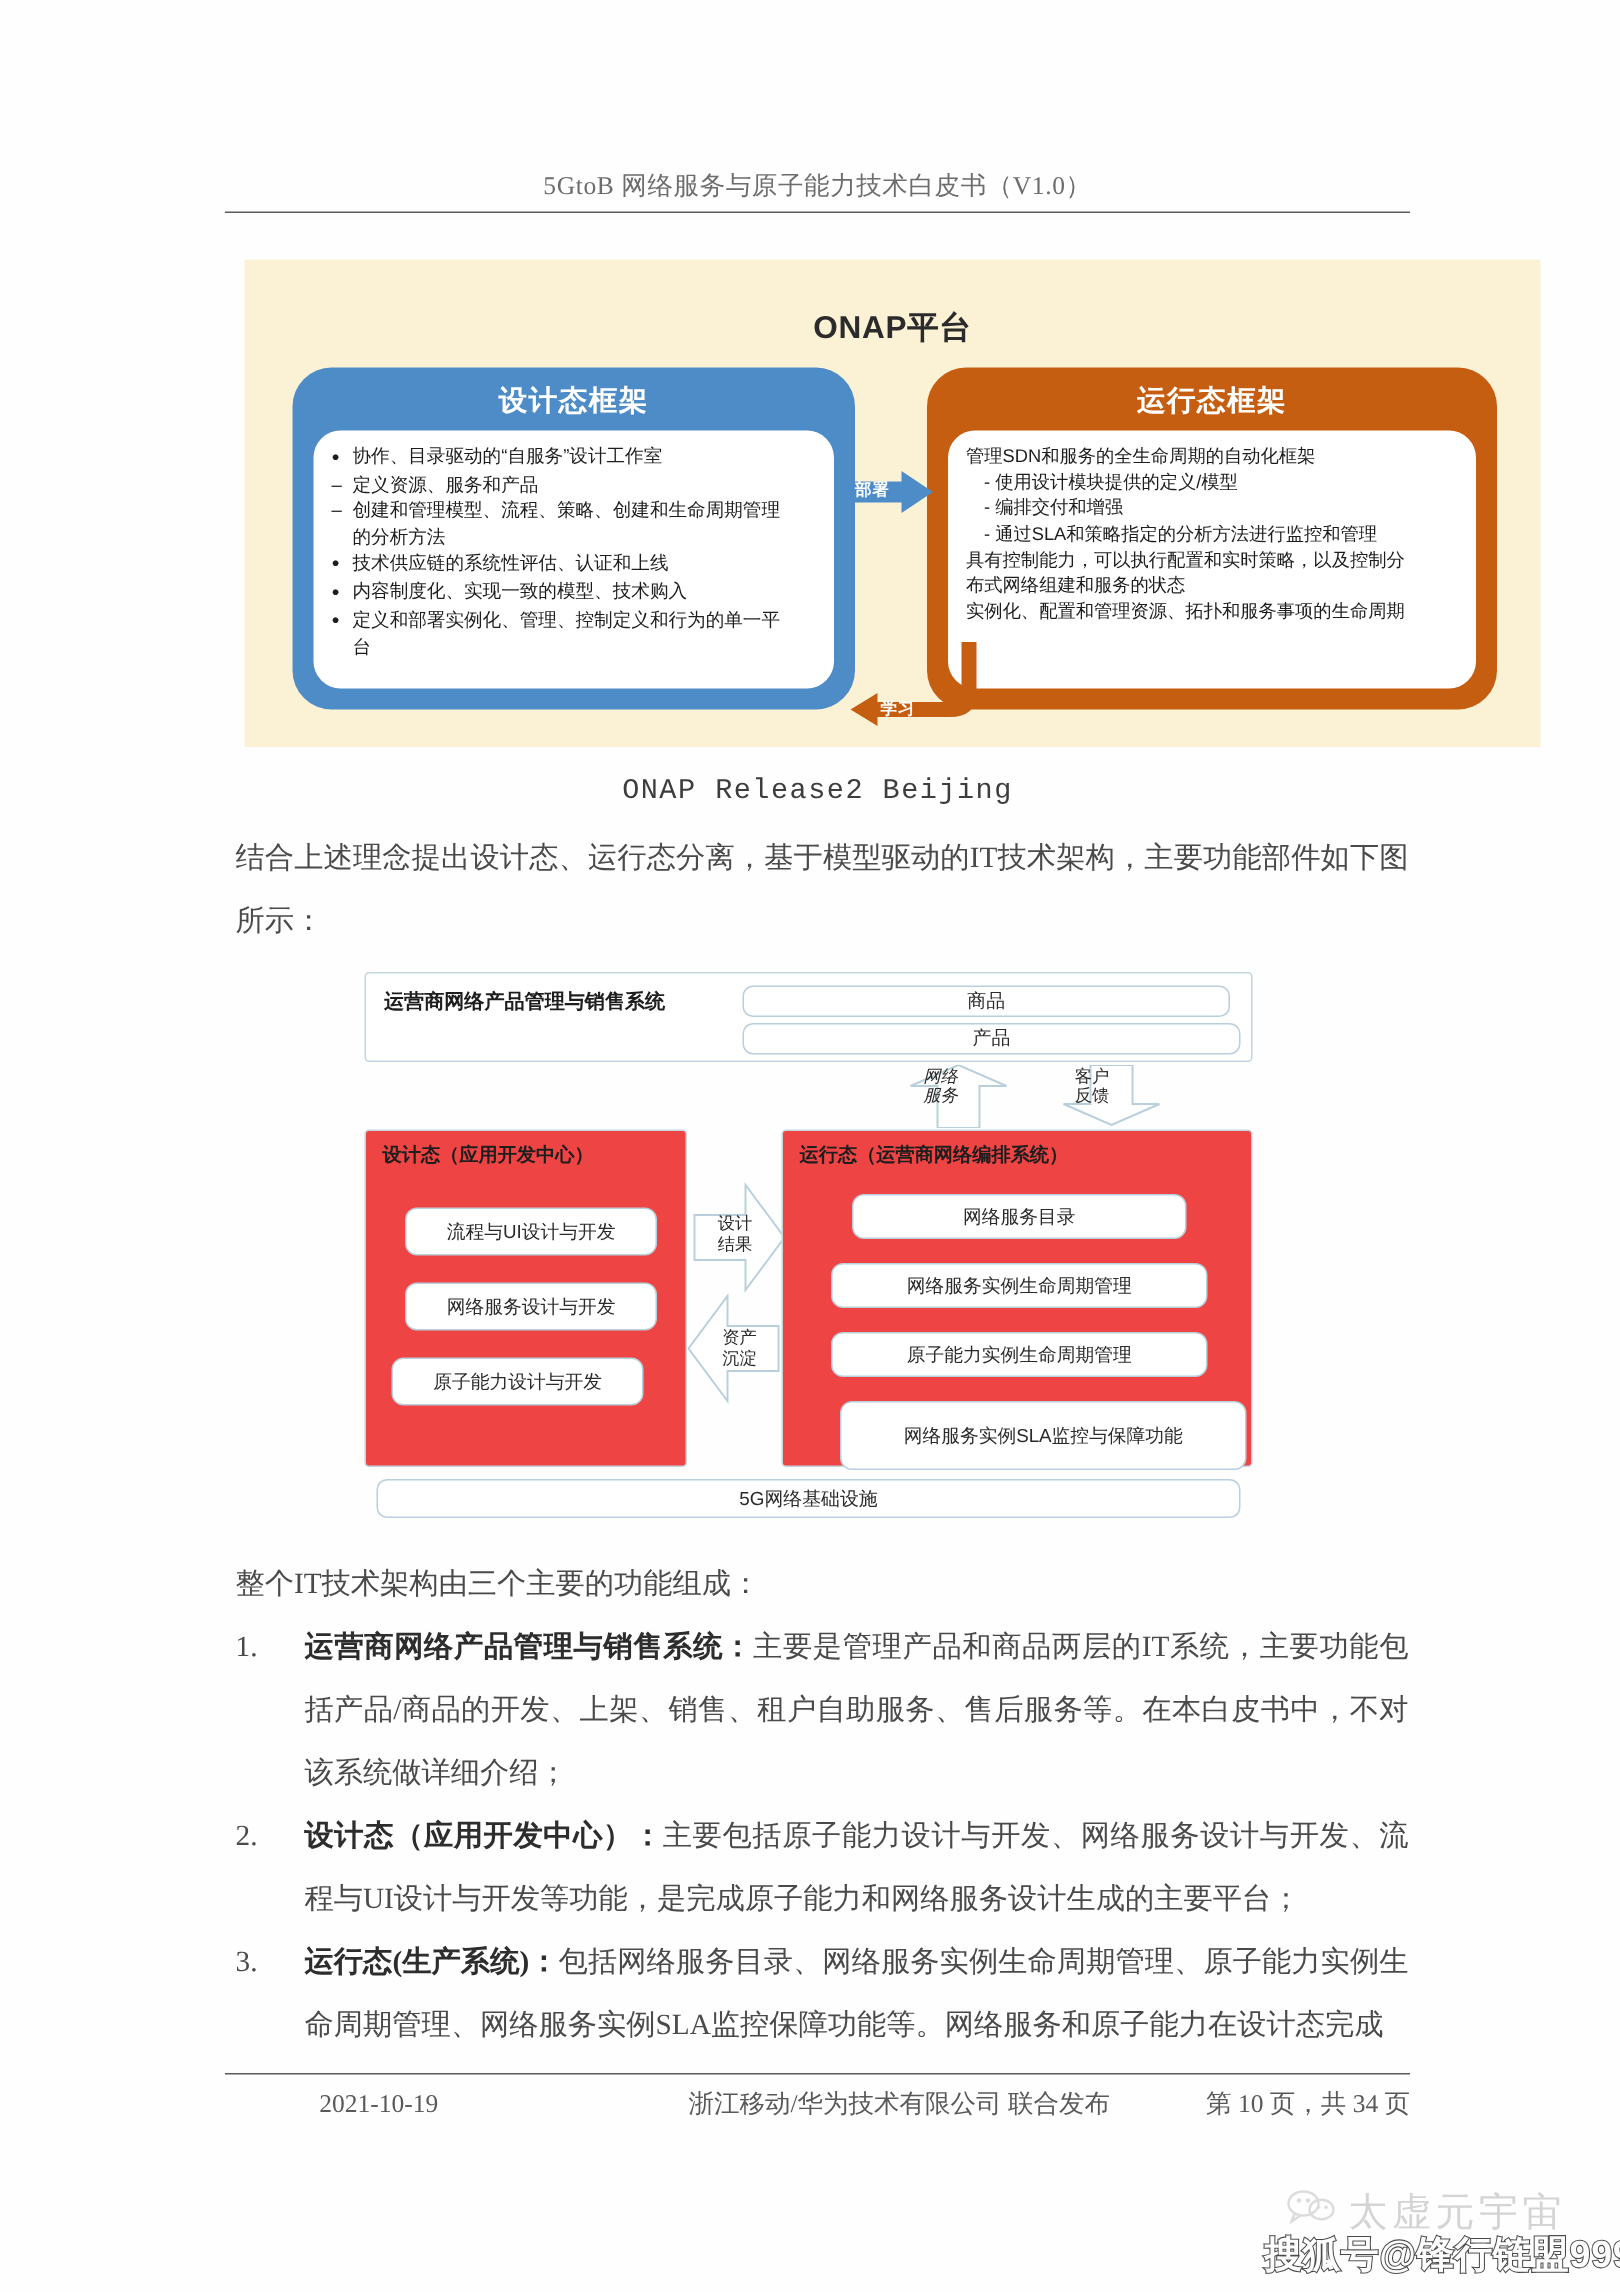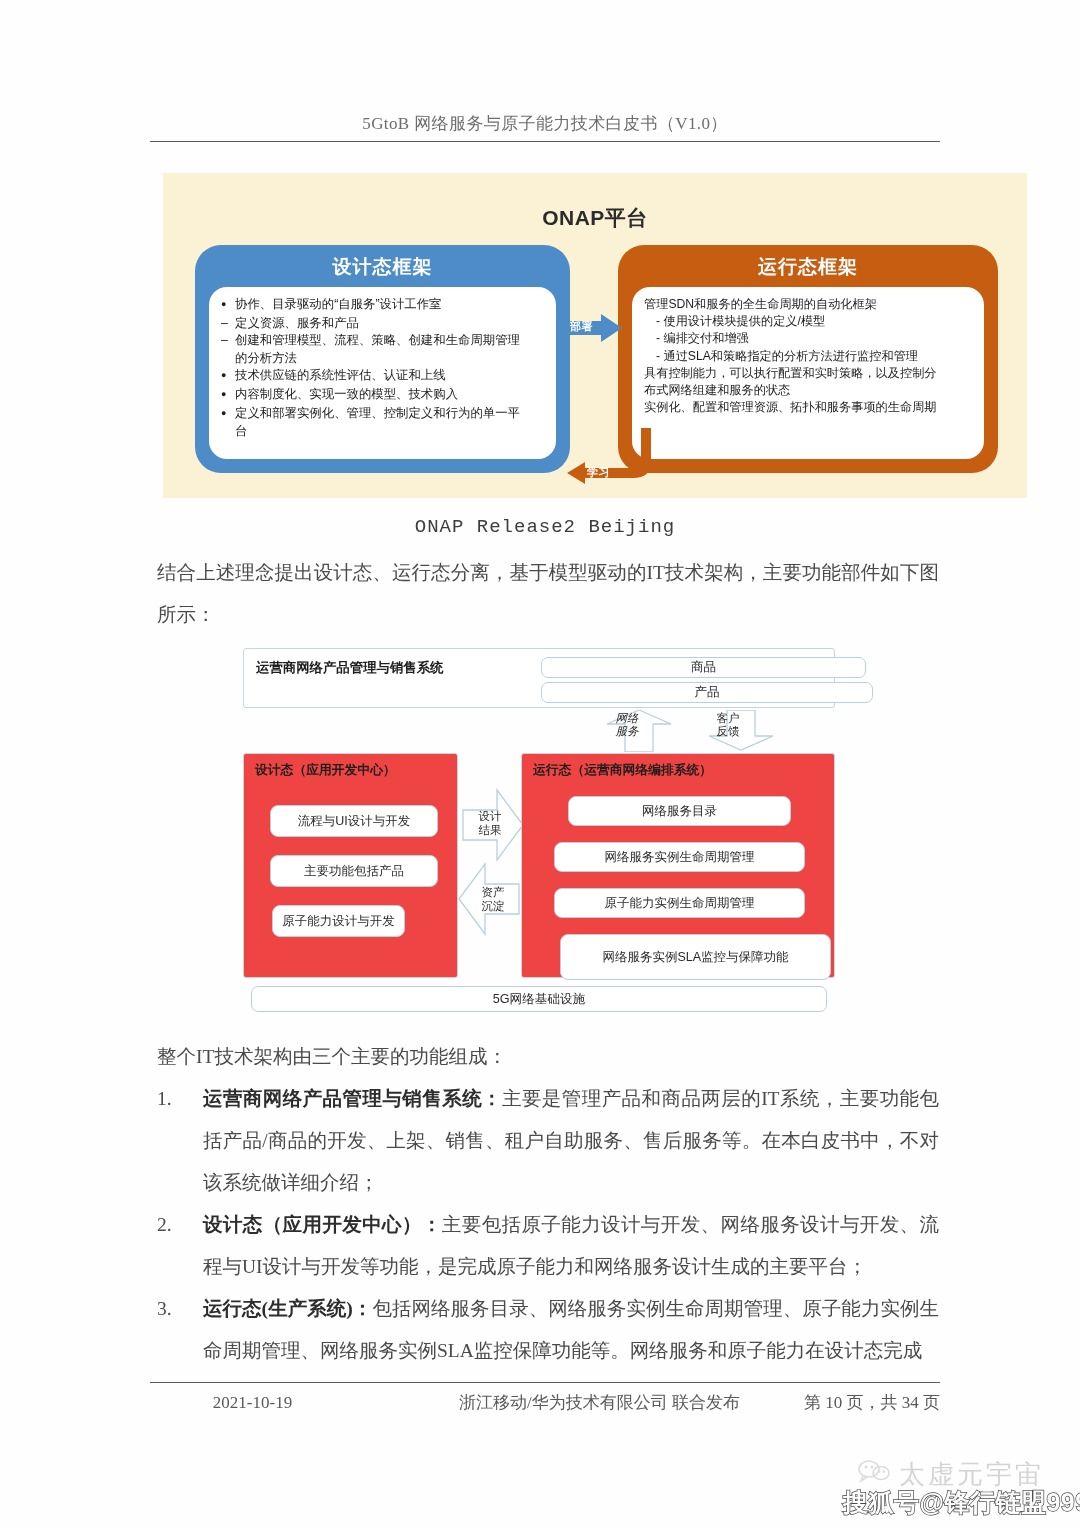--- a/index.html
+++ b/index.html
@@ -250,21 +250,20 @@
     border-radius: 7px;
     background: #ffffff;
     box-sizing: border-box;
     display: flex;
     align-items: center;
     justify-content: center;
     font-family: "Liberation Sans", sans-serif;
     font-size: 12.6px;
     color: #2a2a2a;
     white-space: nowrap;
-    margin-left: 46px;
   }
   .box-goods  { left: 252px; top: 9px;  width: 325px; height: 21px; }
   .box-prod   { left: 252px; top: 34px; width: 332px; height: 21px; }
 
   
   .flowarrows { position: absolute; left: 324px; top: 62px; width: 268px; height: 42px; }
   .flow-label {
     position: absolute;
     font-family: "Liberation Sans", sans-serif;
     font-size: 11.5px;
@@ -304,21 +303,21 @@
     display: flex;
     align-items: center;
     justify-content: center;
     font-family: "Liberation Sans", sans-serif;
     font-size: 12.5px;
     color: #2a2a2a;
     white-space: nowrap;
   }
   .d1 { left: 26px; top: 51px;  width: 168px; height: 32px; }
   .d2 { left: 26px; top: 101px; width: 168px; height: 32px; }
-  .d3 { left: 28px; top: 151px; width: 133px; height: 32px; }
+  .d3 { left: 17px; top: 151px; width: 168px; height: 32px; }
   .r1 { left: 46px; top: 42px;  width: 223px; height: 30px; }
   .r2 { left: 32px; top: 88px;  width: 251px; height: 30px; }
   .r3 { left: 32px; top: 134px; width: 251px; height: 30px; }
   .r4 { left: 38px; top: 180px; width: 271px; height: 46px; }
 
   .midarrows { position: absolute; left: 214px; top: 140px; width: 68px; height: 150px; }
   .mid-label {
     position: absolute;
     font-family: "Liberation Sans", sans-serif;
     font-size: 11.5px;
@@ -501,21 +500,21 @@
       <div>服务</div>
     </div>
     <div class="flow-label fl-cust">
       <div>客户</div>
       <div>反馈</div>
     </div>
 
     <div class="panel panel-design">
       <div class="panel-title">设计态（应用开发中心）</div>
       <div class="inner-box d1">流程与UI设计与开发</div>
-      <div class="inner-box d2">主要功能包括产品</div>
+      <div class="inner-box d2">网络服务设计与开发</div>
       <div class="inner-box d3">原子能力设计与开发</div>
     </div>
 
     <div class="midarrows">
       <svg width="68" height="150" viewBox="0 0 68 150">
         <path d="M6 22 L40 22 L40 2 L66 37 L40 72 L40 52 L6 52 Z" fill="#ffffff" stroke="#b9d0dc" stroke-width="1.3"></path>
         <path d="M62 96 L28 96 L28 76 L2 111 L28 146 L28 126 L62 126 Z" fill="#ffffff" stroke="#b9d0dc" stroke-width="1.3"></path>
       </svg>
     </div>
     <div class="mid-label ml-result">

